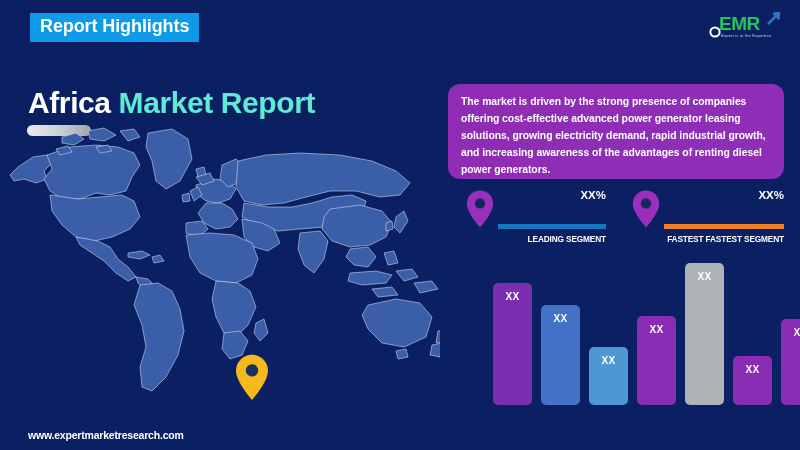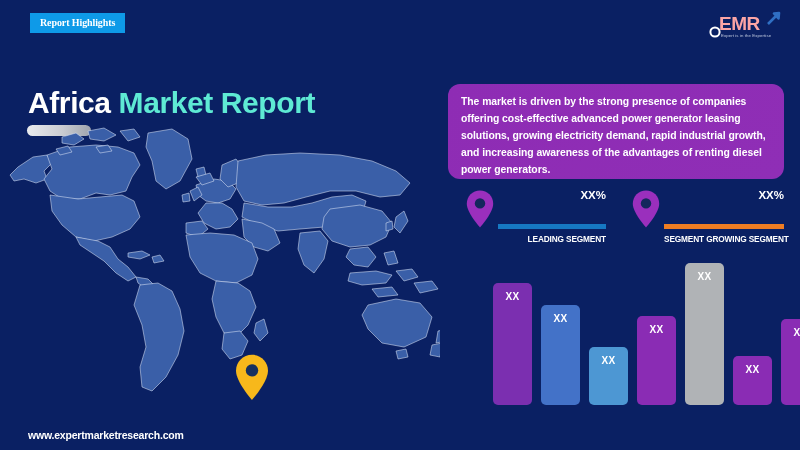--- a/index.html
+++ b/index.html
@@ -13,25 +13,24 @@
     position:absolute; left:0; top:0; width:800px; height:450px;
     background:#0a2063;
     overflow:hidden;
   }
 
   
   #badge {
     position:absolute; left:30px; top:13px;
     background:#0e9ae8;
     color:#ffffff;
-    font-size:10px; font-weight:bold;
+    font-size:18px; font-weight:bold;
     padding:4px 10px 5px 10px;
     letter-spacing:-0.1px;
     line-height:1.1;
-    font-family:Liberation Serif, serif;
   }
 
   
   #title {
     position:absolute; left:28px; top:43px; width:640px;
     color:#ffffff;
     font-size:30px; font-weight:bold;
     line-height:1.33;
     letter-spacing:-0.4px;
   }
@@ -41,21 +40,21 @@
   #pill {
     position:absolute; left:27px; top:125px;
     width:64px; height:11px; border-radius:6px;
     background:linear-gradient(90deg,#e9ebee 0%,#c9ccd2 55%,#9fa4ad 100%);
   }
 
   
   #logo { position:absolute; right:12px; top:10px; width:86px; height:34px; }
   #logo .emr-text {
     position:absolute; left:17px; top:3px;
-    color:#fca5a5; font-size:19px; font-weight:bold; letter-spacing:-0.5px;
+    color:#22c55e; font-size:19px; font-weight:bold; letter-spacing:-0.5px;
   }
   #logo .tagline {
     position:absolute; left:19px; top:23px;
     color:#c2cbe0; font-size:4.3px; letter-spacing:0.1px; white-space:nowrap;
   }
 
   
   #map { position:absolute; left:0; top:125px; width:440px; height:300px; }
   #map svg { width:100%; height:100%; display:block; }
   .land { fill:#3a5fa8; stroke:#dbe4f5; stroke-width:0.55; }
@@ -238,21 +237,21 @@
   <div class="segment" id="segment-fastest">
     <div class="seg-pin">
       <svg viewBox="0 0 28 38" width="28" height="38">
         <path d="M14 0.6 C6.6 0.6 0.8 6.4 0.8 13.8 C0.8 23 14 37.4 14 37.4 C14 37.4 27.2 23 27.2 13.8 C27.2 6.4 21.4 0.6 14 0.6 Z" fill="#9a2fbd"></path>
         <circle cx="14" cy="13.4" r="5.2" fill="#14275c"></circle>
       </svg>
     </div>
     <div class="seg-body">
       <div class="seg-pct">XX%</div>
       <div class="seg-bar" style="background: rgb(239, 125, 35);"></div>
-      <div class="seg-label">SEGMENT GROWING SEGMENT</div>
+      <div class="seg-label">FASTEST FASTEST SEGMENT</div>
     </div>
   </div>
 
   <div id="chart">
       <div class="bar" style="left: 9px; width: 39px; height: 122px; background: rgb(123, 47, 176);">
         <div class="bar-label">XX</div>
       </div>
       <div class="bar" style="left: 57px; width: 39px; height: 100px; background: rgb(67, 114, 200);">
         <div class="bar-label">XX</div>
       </div>

